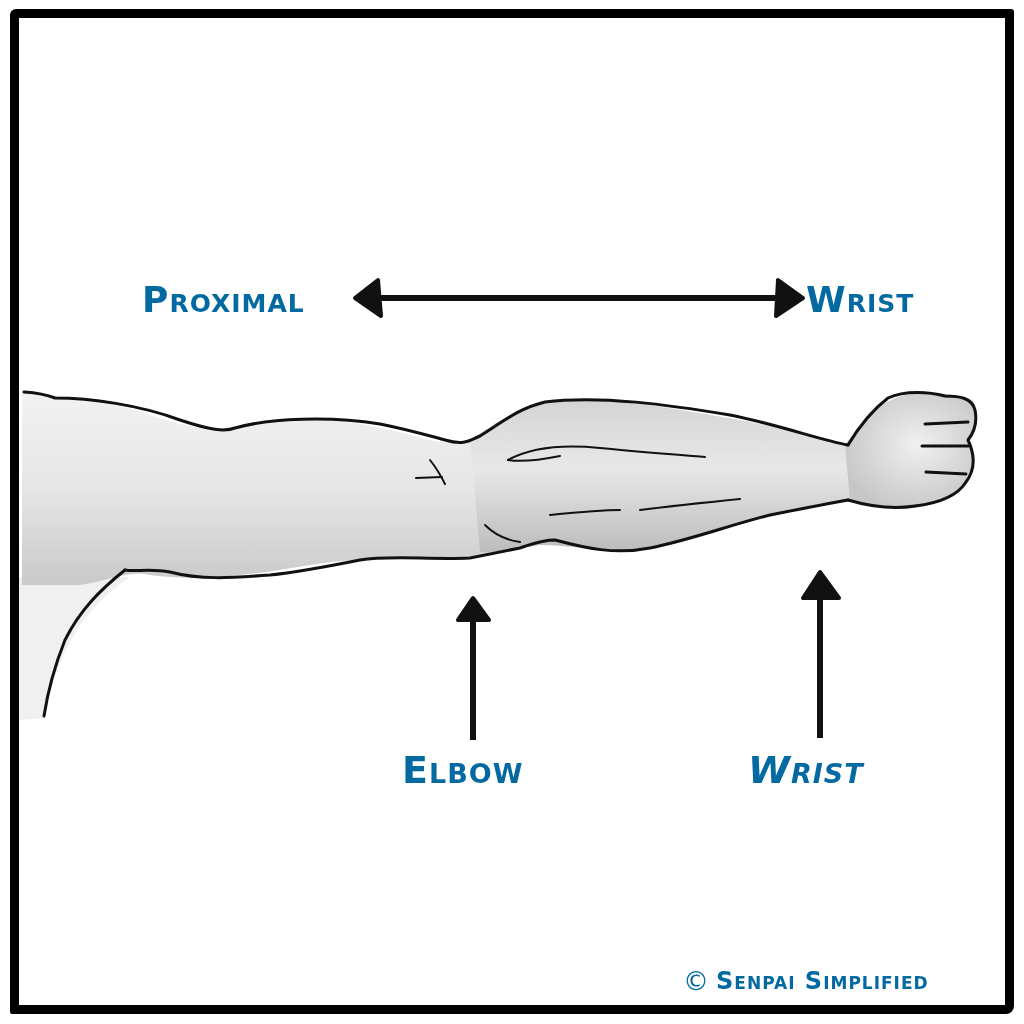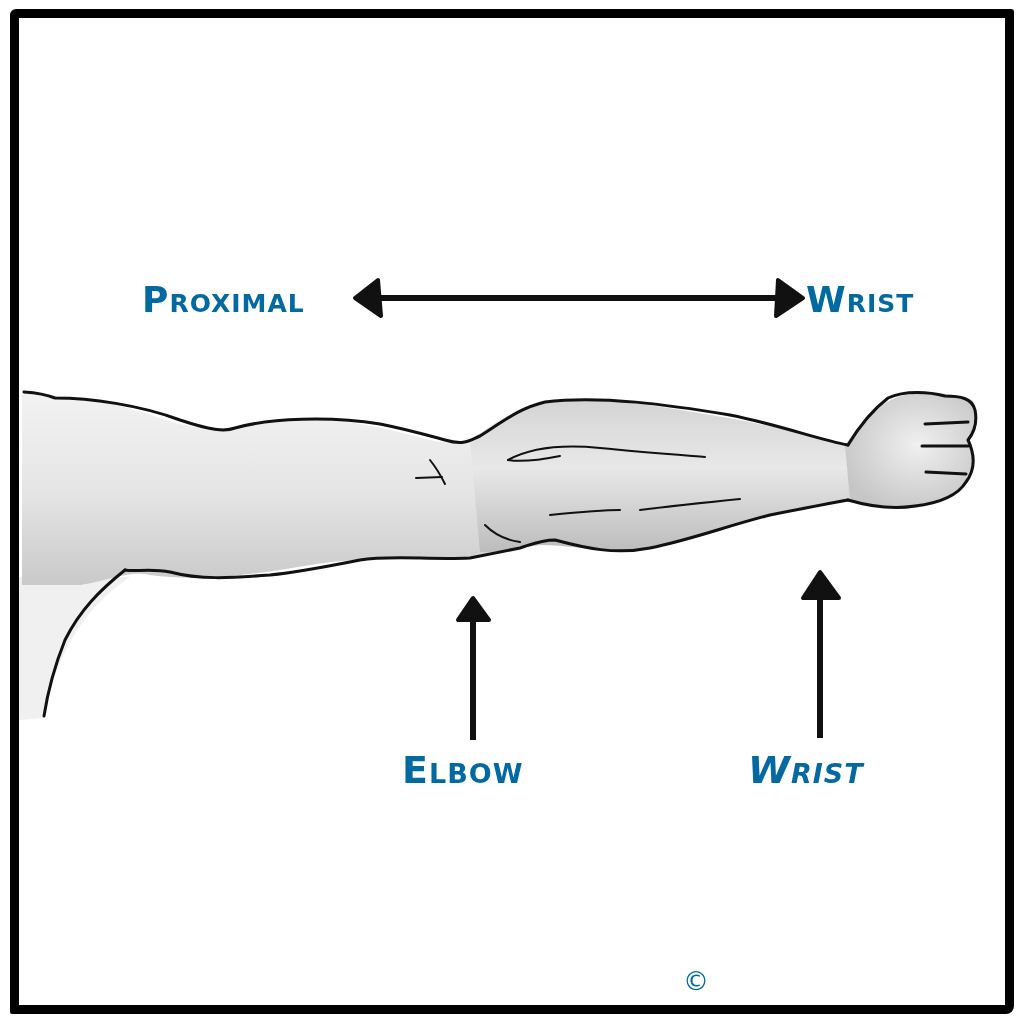--- a/index.html
+++ b/index.html
@@ -90,13 +90,14 @@
   </g>
 </svg>
 
 <div class="label lbl-proximal">Proximal</div>
 <div class="label lbl-distal">Wrist</div>
 <div class="label lbl-elbow">Elbow</div>
 <div class="label lbl-wrist">Wrist</div>
 
 <div class="label credit">
   <span class="copy">©</span>
+  <span>Senpai Simplified</span>
 </div>
 
 </body></html>

